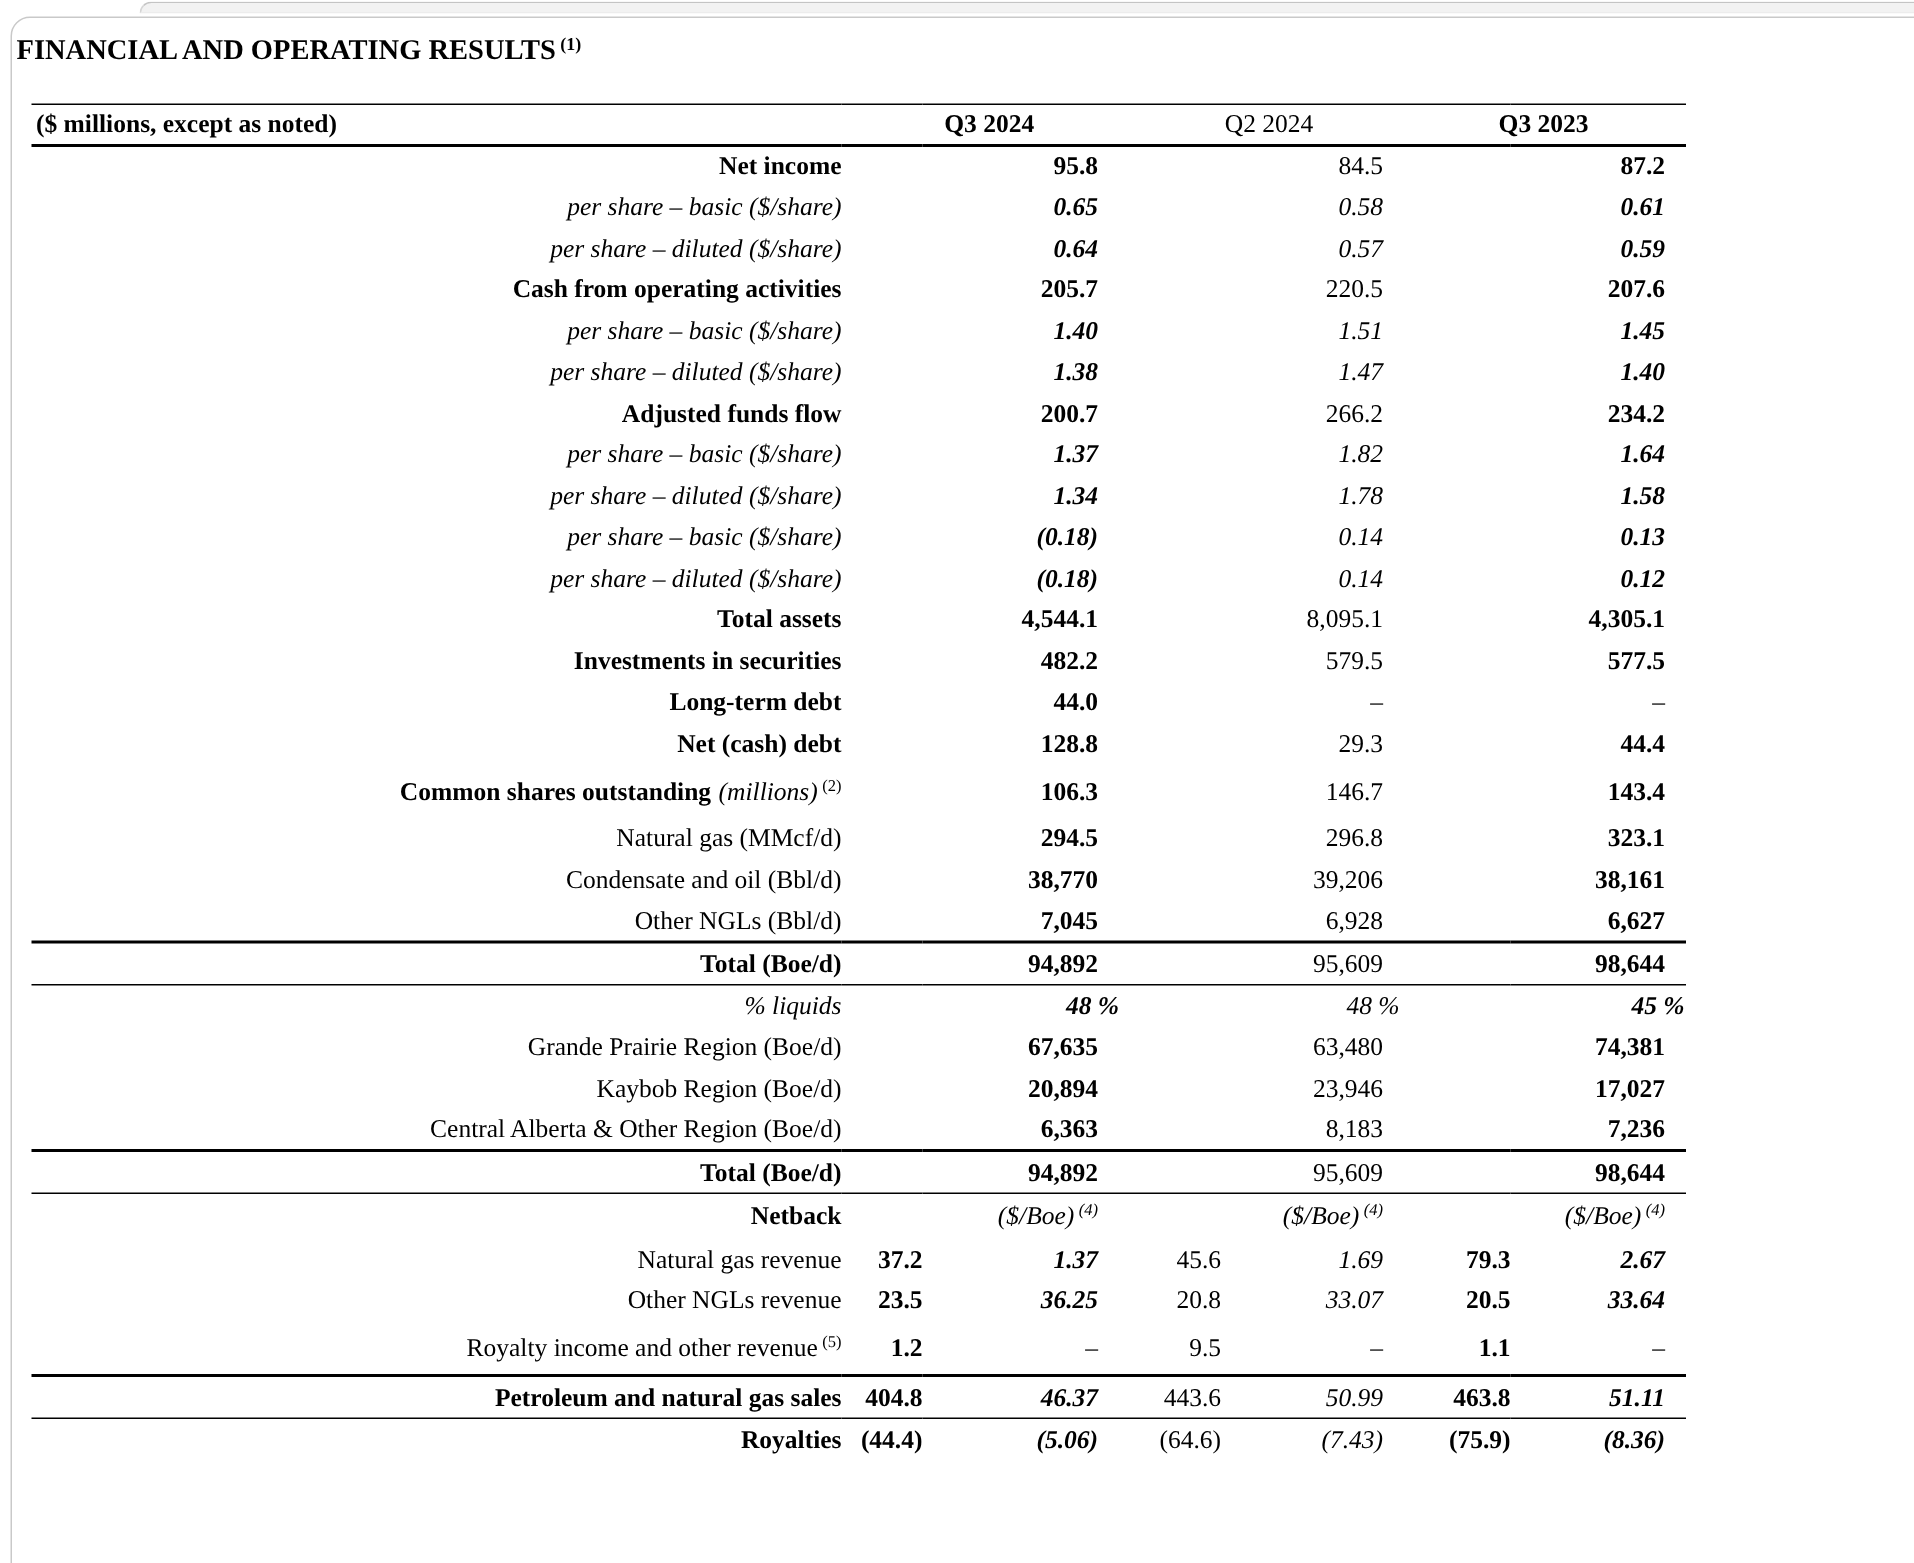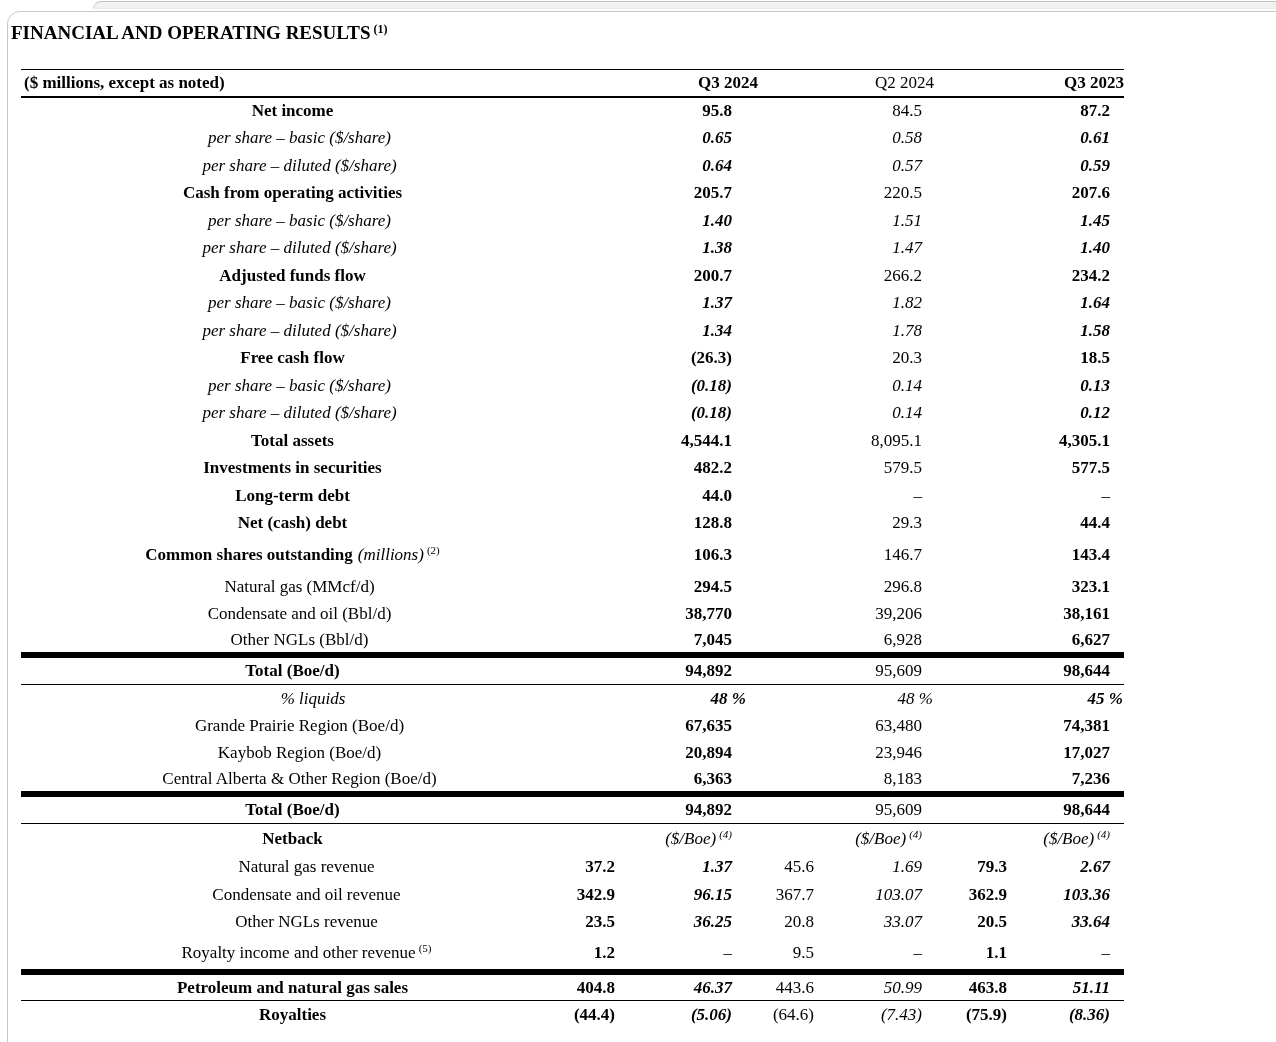--- a/index.html
+++ b/index.html
@@ -29,30 +29,30 @@
   .tsup{font-size:12px;font-weight:bold;position:relative;top:1px;padding-left:3px;}
   .tablewrap{position:absolute;left:13px;top:57px;}
   table{
     border-collapse:collapse;table-layout:fixed;width:1103px;
     font-family:"Liberation Serif", "DejaVu Serif", serif;
     font-size:17px;color:#000;
   }
   td,th{padding:0;margin:0;vertical-align:middle;line-height:1;white-space:nowrap;overflow:visible;}
   thead tr{height:27px;border-top:1px solid #000;border-bottom:2px solid #000;}
   th.lblh{text-align:left;font-weight:bold;padding-left:3px;}
-  th.qh{text-align:right;font-weight:bold;}
+  th.qh{font-weight:bold;}
   th.qh.norm{font-weight:normal;}
   tbody tr{height:27.5px;}
   tr.tall{height:36px;margin-top:12px;}
-  tr.ra{border-top:6px solid #000000;}
+  tr.ra{border-top:2px solid #000000;}
   tr.rb{border-bottom:1px solid #000;}
   tr.ra.rb{height:29px;}
   tr.boehead{height:30px;}
   tr.partial{height:28px;}
-  td.lbl{text-align:center;}
+  td.lbl{text-align:right;}
   td.ind0{padding-left:3px;}
   td.ind1{padding-left:17px;}
   td.ind2{padding-left:31px;}
   td.ind3{padding-left:44px;}
   tr.bold td.lbl{font-weight:bold;}
   tr.italic td.lbl{font-style:italic;}
   td.q{text-align:right;}
   td.q0{padding-right:26px;}
   td.q1{padding-right:12px;}
   td.q2{padding-right:14px;}
@@ -148,26 +148,20 @@
             <td colspan="2" class="q q0">1.37</td>
             <td colspan="2" class="q q1">1.82</td>
             <td colspan="2" class="q q2">1.64</td>
           </tr>
           <tr class="italic simple vitalic">
             <td class="lbl ind1"><span>per share – diluted ($/share)</span></td>
             <td colspan="2" class="q q0">1.34</td>
             <td colspan="2" class="q q1">1.78</td>
             <td colspan="2" class="q q2">1.58</td>
           </tr>
-          <tr class="bold simple">
-            <td class="lbl ind0"><span>Free cash flow</span></td>
-            <td colspan="2" class="q q0">(26.3)</td>
-            <td colspan="2" class="q q1">20.3</td>
-            <td colspan="2" class="q q2">18.5</td>
-          </tr>
           <tr class="italic simple vitalic">
             <td class="lbl ind1"><span>per share – basic ($/share)</span></td>
             <td colspan="2" class="q q0">(0.18)</td>
             <td colspan="2" class="q q1">0.14</td>
             <td colspan="2" class="q q2">0.13</td>
           </tr>
           <tr class="italic simple vitalic">
             <td class="lbl ind1"><span>per share – diluted ($/share)</span></td>
             <td colspan="2" class="q q0">(0.18)</td>
             <td colspan="2" class="q q1">0.14</td>
@@ -266,29 +260,20 @@
           <tr class="plain netback">
             <td class="lbl ind2"><span>Natural gas revenue</span></td>
             <td class="m m0">37.2</td>
             <td class="b b0">1.37</td>
             <td class="m m1">45.6</td>
             <td class="b b1">1.69</td>
             <td class="m m2">79.3</td>
             <td class="b b2">2.67</td>
           </tr>
           <tr class="plain netback">
-            <td class="lbl ind2"><span>Condensate and oil revenue</span></td>
-            <td class="m m0">342.9</td>
-            <td class="b b0">96.15</td>
-            <td class="m m1">367.7</td>
-            <td class="b b1">103.07</td>
-            <td class="m m2">362.9</td>
-            <td class="b b2">103.36</td>
-          </tr>
-          <tr class="plain netback">
             <td class="lbl ind2"><span>Other NGLs revenue</span></td>
             <td class="m m0">23.5</td>
             <td class="b b0">36.25</td>
             <td class="m m1">20.8</td>
             <td class="b b1">33.07</td>
             <td class="m m2">20.5</td>
             <td class="b b2">33.64</td>
           </tr>
           <tr class="plain netback tall">
             <td class="lbl ind2"><span>Royalty income and other revenue</span><span class="sup">(5)</span></td>

